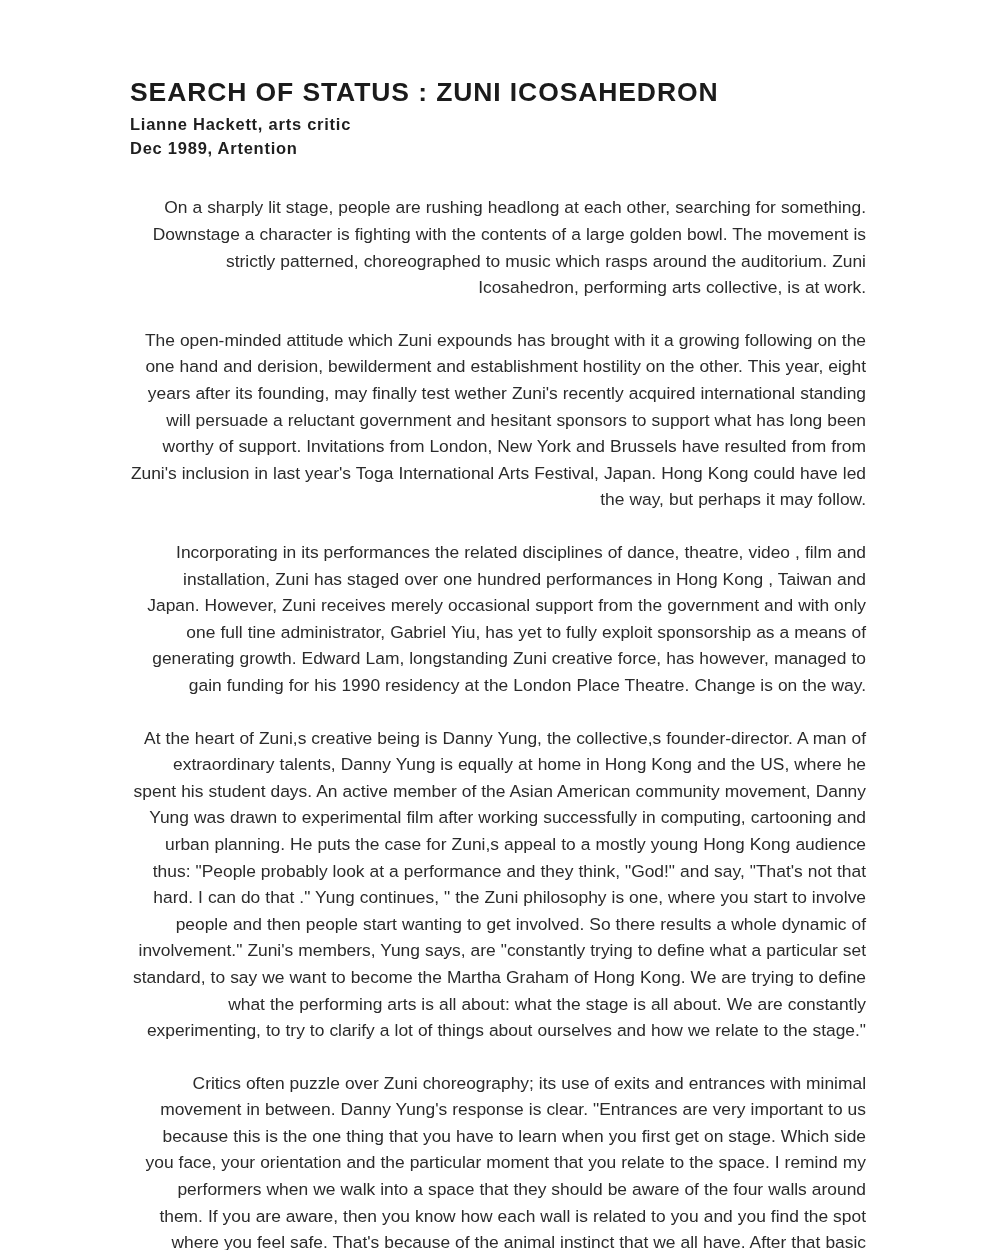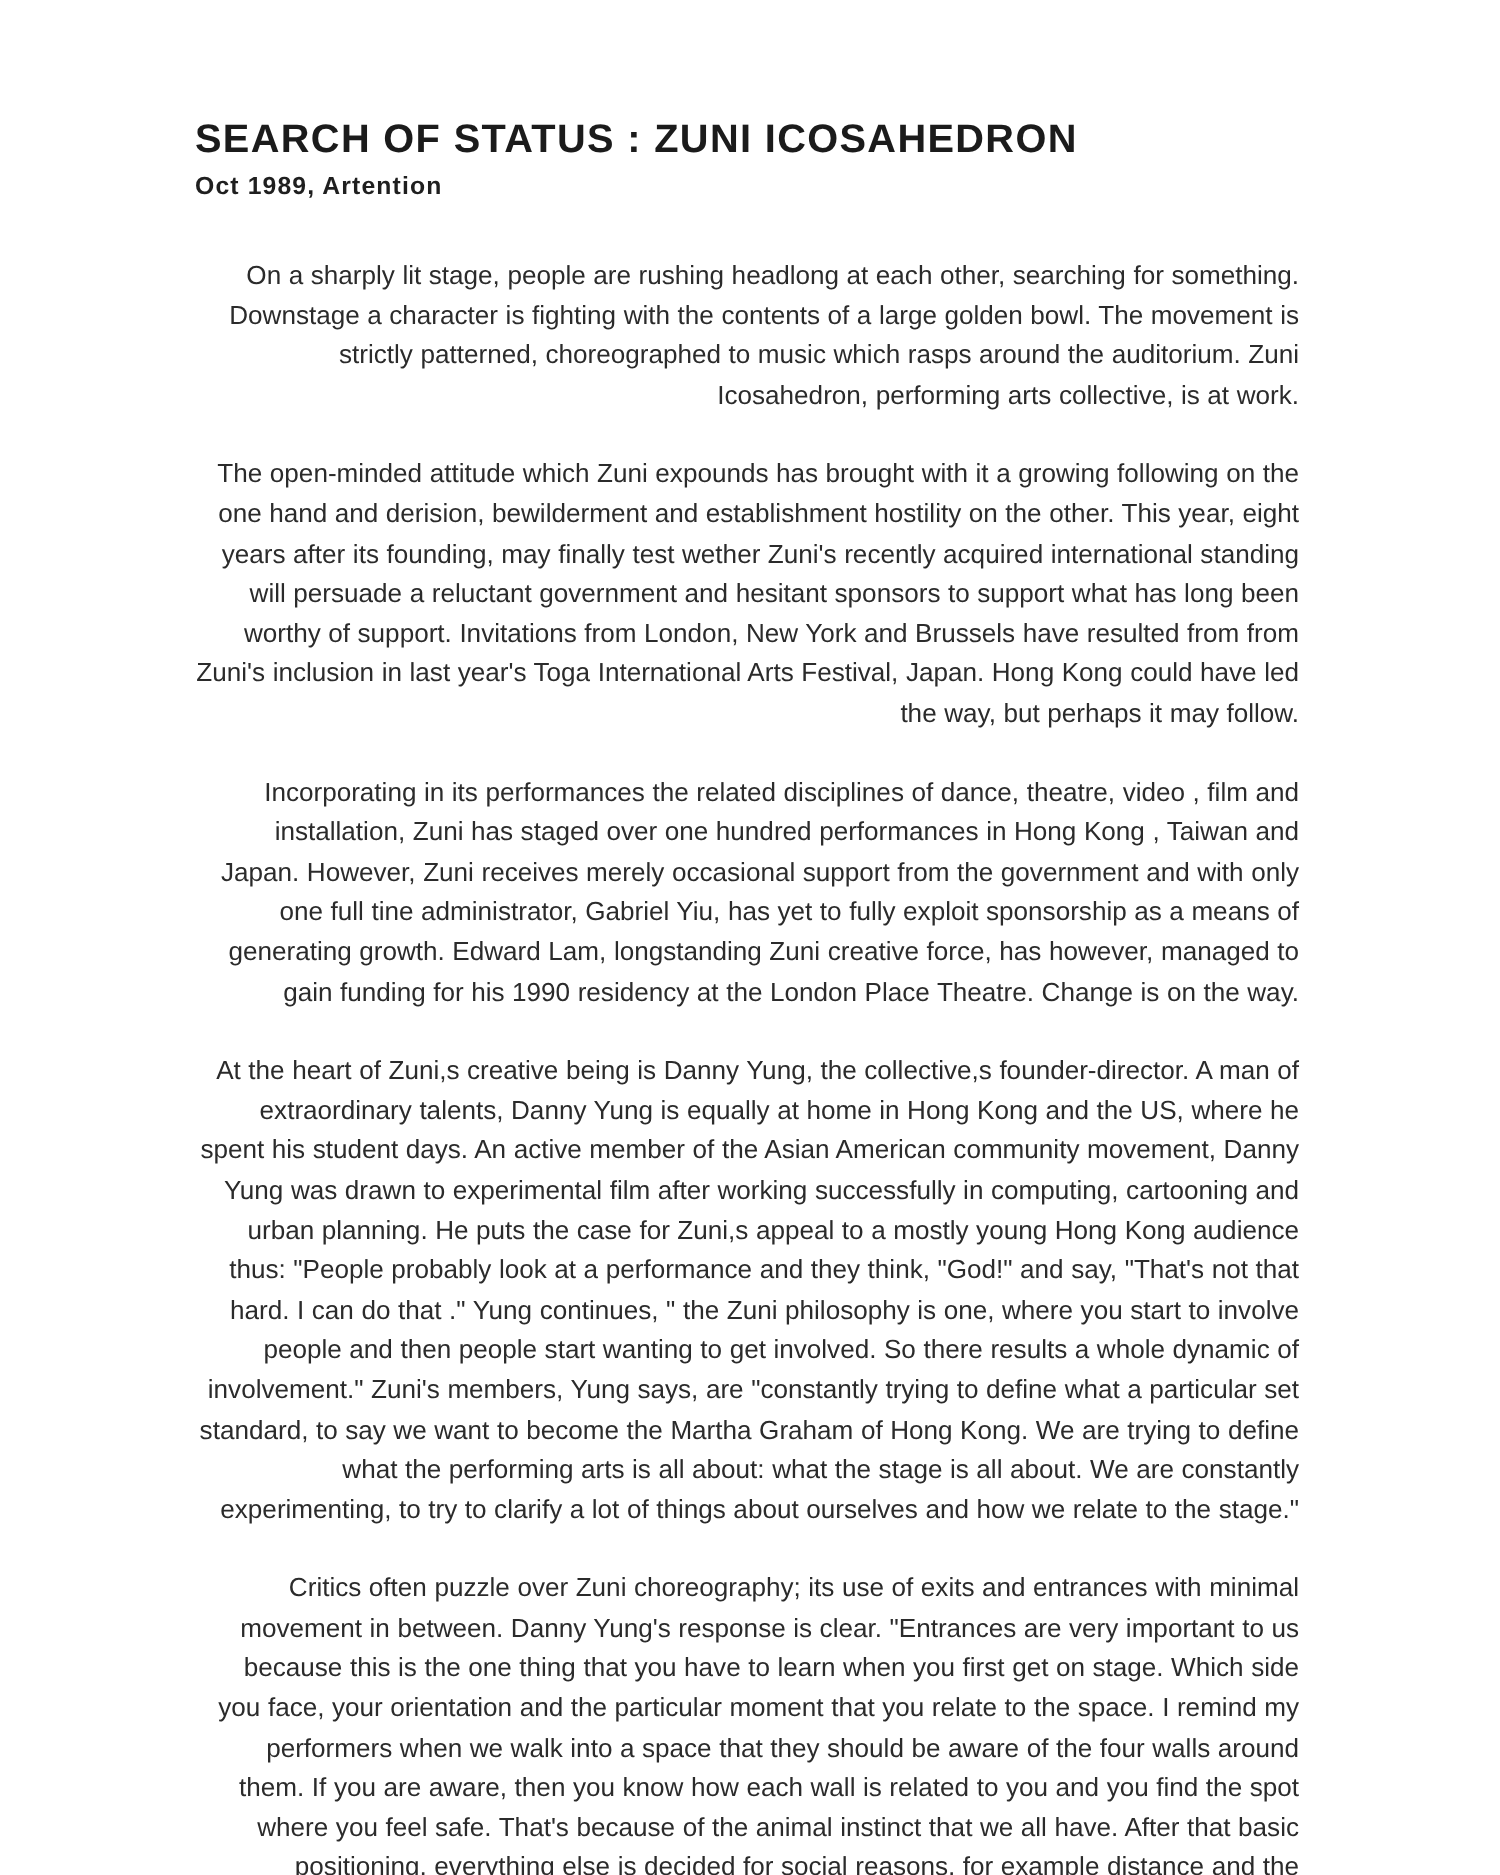--- a/index.html
+++ b/index.html
@@ -59,21 +59,22 @@
     margin-bottom: 0;
   }
 </style>
 </head>
 <body>
 
 <div class="page">
 
   <header class="masthead">
     <h1 class="headline">SEARCH OF STATUS : ZUNI ICOSAHEDRON</h1>
-    <p class="byline">Oct 1989, Artention</p>
+    <p class="byline">Lianne Hackett, arts critic</p>
+    <p class="byline">Dec 1989, Artention</p>
   </header>
 
   <section class="body-copy">
     <p>On a sharply lit stage, people are rushing headlong at each other, searching for something. Downstage a character is fighting with the contents of a large golden bowl. The movement is strictly patterned, choreographed to music which rasps around the auditorium. Zuni Icosahedron, performing arts collective, is at work.</p>
     <p>The open-minded attitude which Zuni expounds has brought with it a growing following on the one hand and derision, bewilderment and establishment hostility on the other. This year, eight years after its founding, may finally test wether Zuni's recently acquired international standing will persuade a reluctant government and hesitant sponsors to support what has long been worthy of support. Invitations from London, New York and Brussels have resulted from from Zuni's inclusion in last year's Toga International Arts Festival, Japan. Hong Kong could have led the way, but perhaps it may follow.</p>
     <p>Incorporating in its performances the related disciplines of dance, theatre, video , film and installation, Zuni has staged over one hundred performances in Hong Kong , Taiwan and Japan.  However, Zuni receives merely occasional support from the government and with only one full tine administrator, Gabriel Yiu, has yet to fully exploit sponsorship as a means of generating growth. Edward Lam, longstanding Zuni creative force, has however, managed to gain funding for his 1990 residency at the London Place Theatre. Change is on the way.</p>
     <p>At the heart of Zuni,s creative being is Danny Yung, the collective,s founder-director. A man of extraordinary talents, Danny Yung is equally at home in Hong Kong and the US, where he spent his student days. An active member of the Asian American community movement, Danny Yung was drawn to experimental film after working successfully in computing, cartooning and urban planning.  He puts the case for Zuni,s appeal to a mostly young Hong Kong audience thus: "People probably look at a performance and they think, "God!" and say, "That's not that hard. I can do that ." Yung continues, " the Zuni philosophy is one, where you start to involve people and then people start wanting to get involved. So there results a whole dynamic of involvement." Zuni's members, Yung says, are "constantly trying to define what a particular set standard, to say we want to become the Martha Graham of Hong Kong. We are trying to define what the performing arts is all about: what the stage is all about. We are constantly experimenting, to try to clarify a lot of things about ourselves and how we relate to the stage."</p>
     <p>Critics often puzzle over Zuni choreography; its use of exits and entrances with minimal movement in between. Danny Yung's response is clear. "Entrances are very important to us because this is the one thing that you have to learn when you first get on stage. Which side you face, your orientation and the particular moment that you relate to the space. I remind my performers when we walk into a space that they should be aware of the four walls around them. If you are aware, then you know how each wall is related to you and you find the spot where you feel safe. That's because of the animal instinct that we all have. After that basic positioning, everything else is decided for social reasons, for example distance and the relationship with furniture."</p>
   </section>
 

